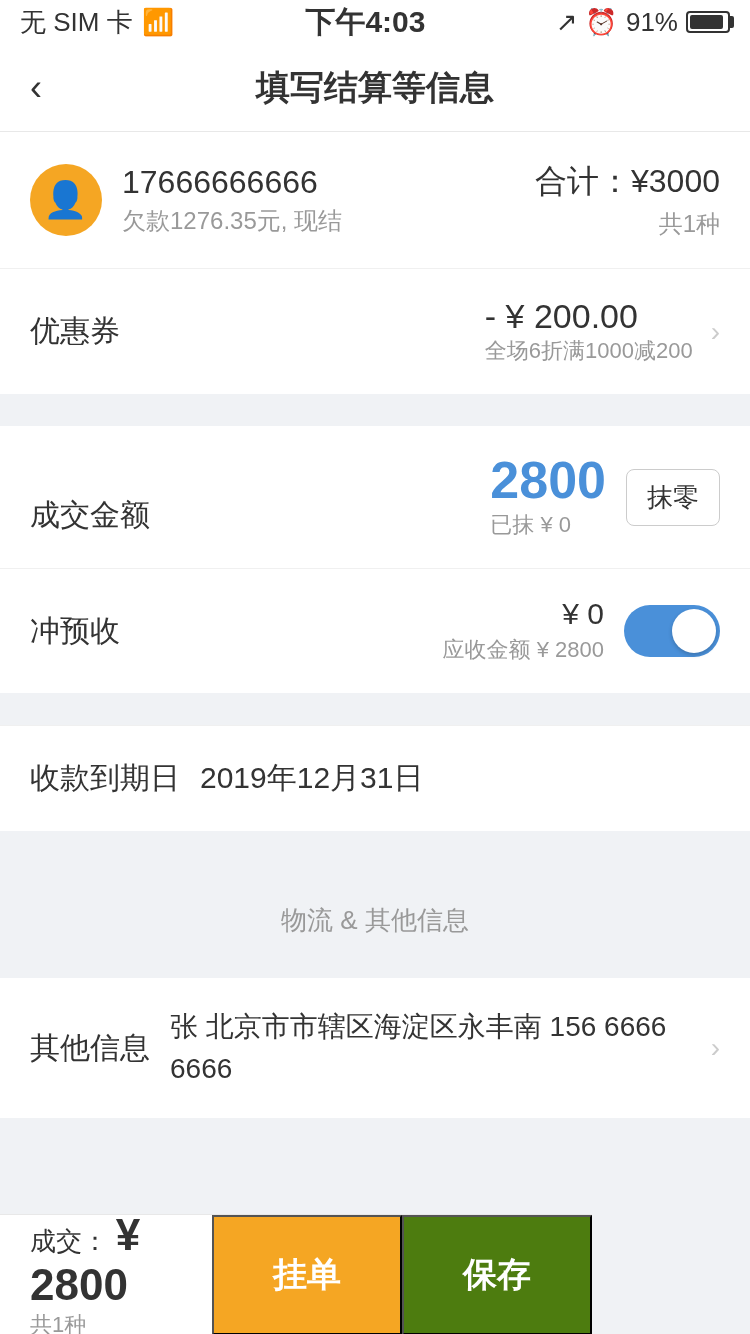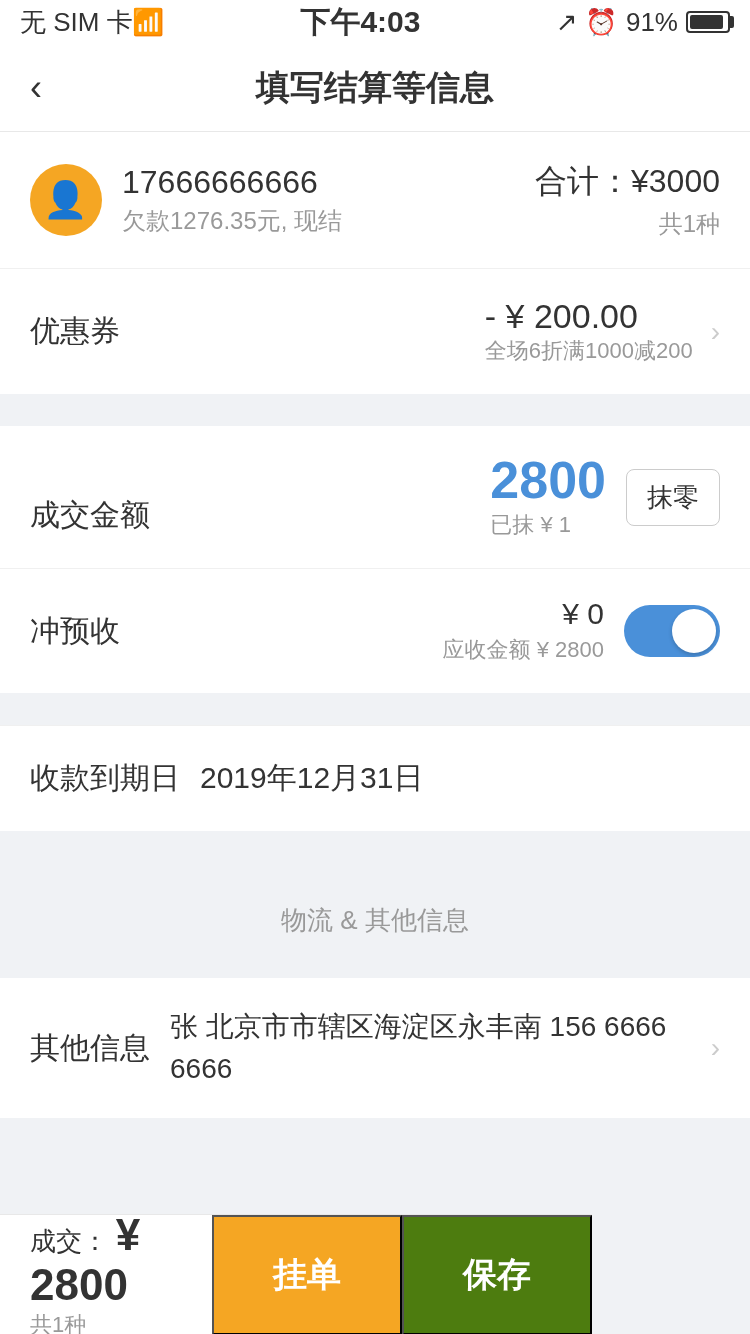--- a/index.html
+++ b/index.html
@@ -17,21 +17,21 @@
     .status-bar {
       height: 44px;
       background: #fff;
       display: flex;
       align-items: center;
       justify-content: space-between;
       padding: 0 20px;
       font-size: 26px;
       font-weight: 500;
     }
-    .status-left { display: flex; align-items: center; }
+    .status-left { display: flex; align-items: center; gap: 10px; }
     .status-center { font-size: 30px; font-weight: 600; }
     .status-right { display: flex; align-items: center; gap: 8px; font-size: 26px; }
     .battery {
       width: 44px; height: 22px; border: 2px solid #333;
       border-radius: 4px; position: relative; display: inline-flex; align-items: center; padding: 2px;
     }
     .battery::after {
       content: ''; position: absolute; right: -6px; top: 50%; transform: translateY(-50%);
       width: 4px; height: 12px; background: #333; border-radius: 0 2px 2px 0;
     }
@@ -291,21 +291,21 @@
 </div>
 
 <div class="section-divider"></div>
 
 <div class="card">
   <div class="deal-row">
     <span class="deal-label">成交金额</span>
     <div class="deal-right">
       <div>
         <div class="deal-amount">2800</div>
-        <div class="deal-sub">已抹  ¥ 1</div>
+        <div class="deal-sub">已抹  ¥ 0</div>
       </div>
       <button class="round-btn">抹零</button>
     </div>
   </div>
 
   <div class="prepay-row">
     <span class="prepay-label">冲预收</span>
     <div class="prepay-right">
       <div class="prepay-amount-block">
         <div class="prepay-amount">¥ 0</div>

